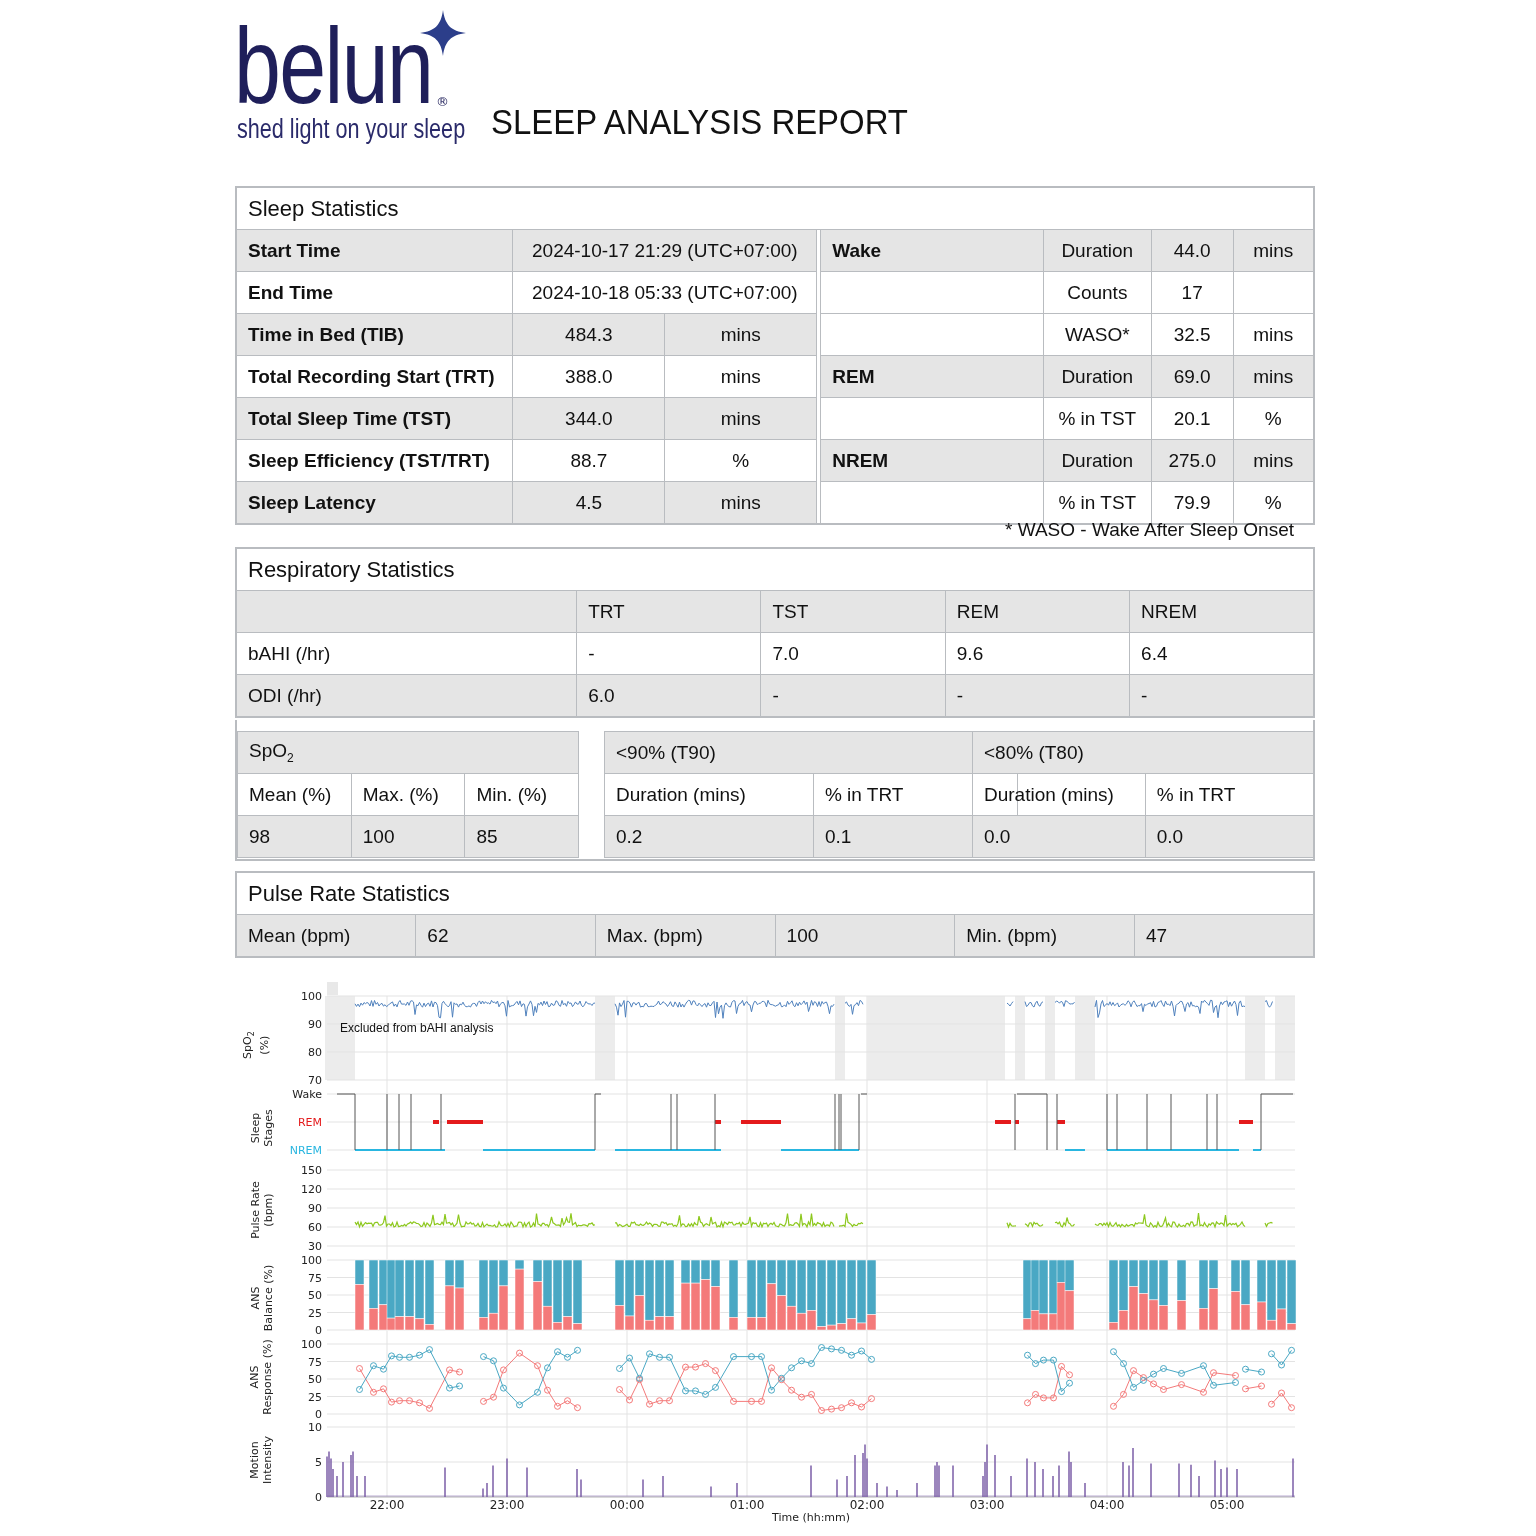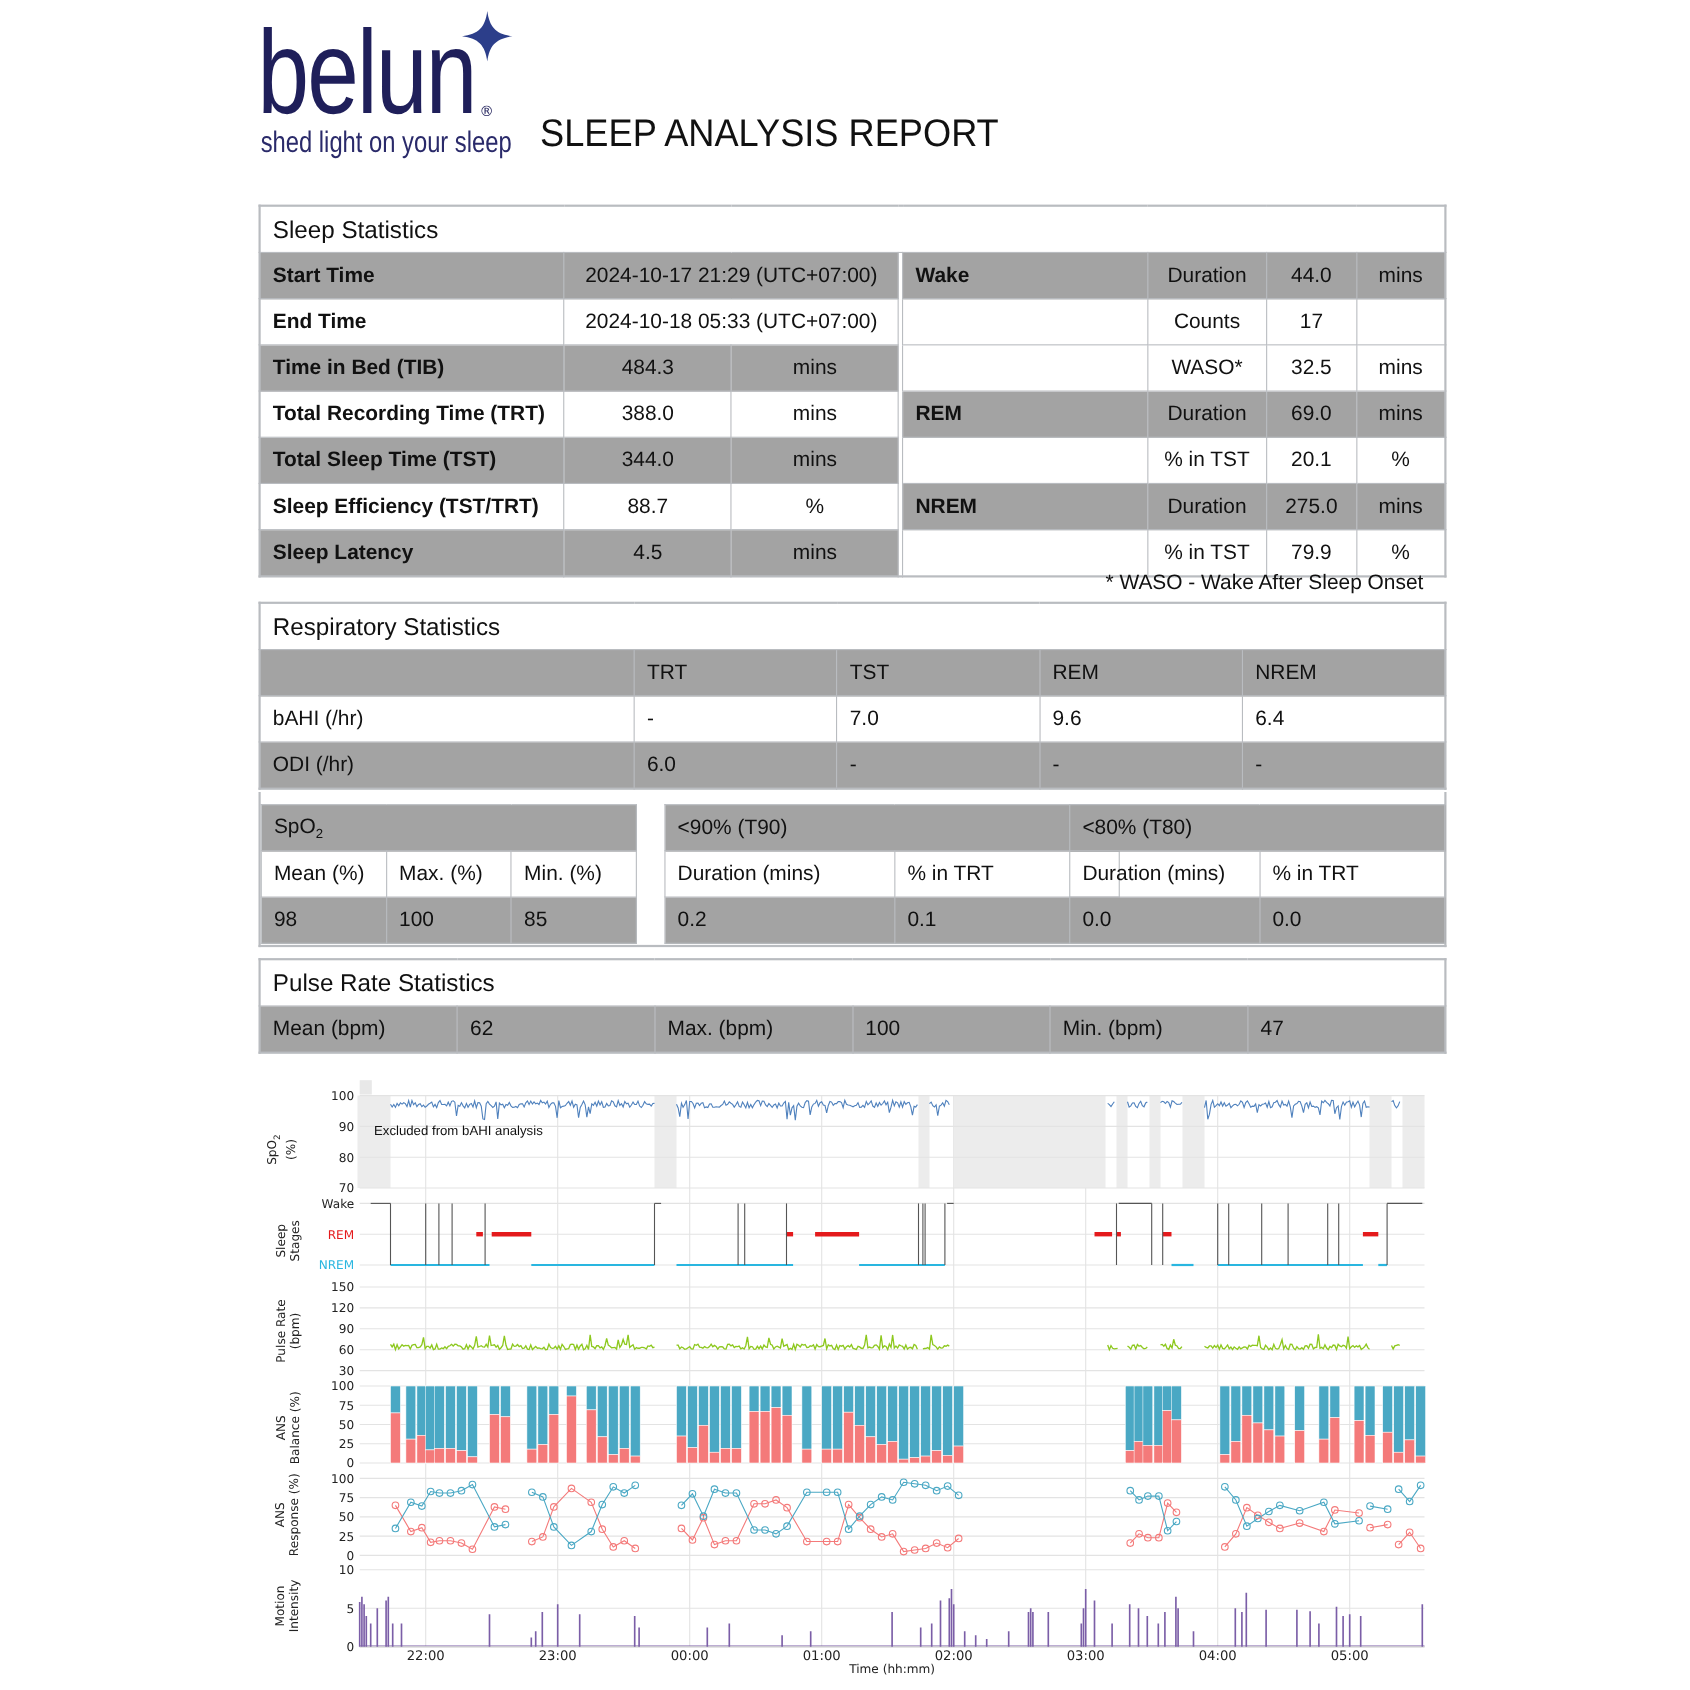--- a/index.html
+++ b/index.html
@@ -8,21 +8,21 @@
   
   .logo-word{left:234px;top:12px;font-family:"Liberation Sans",sans-serif;font-size:108px;line-height:108px;color:#1f1f5a;letter-spacing:-2px;font-weight:normal;transform:scaleX(0.78);transform-origin:left top;}
   .logo-reg{left:436px;top:94px;font-size:13px;color:#1f1f5a;}
   .logo-tag{left:237px;top:114px;font-family:"Liberation Sans",sans-serif;font-size:27px;color:#2a2a6a;transform:scaleX(0.8);transform-origin:left top;white-space:nowrap;}
   .logo-star{left:420px;top:10px;width:46px;height:46px;}
   .report-title{left:491px;top:102px;font-size:35px;font-family:"Liberation Sans",sans-serif;letter-spacing:0px;transform:scaleX(0.94);transform-origin:left top;white-space:nowrap;}
 
   table{border-collapse:collapse;}
   .tbl{position:absolute;border:2px solid #b9bcc0;}
   .tbl td{border:1px solid #b9bcc0;height:41px;padding:0 11px;font-size:19px;white-space:nowrap;font-family:"Liberation Sans",sans-serif;}
-  .blue td,.blue{background:#a3a3a3;}
+  .blue td,.blue{background:#e5e5e5;}
   .bold{font-weight:bold;}
   .r{text-align:center;}
   .c{}
   .section-title{font-size:22px !important;background:#fff;}
   .gap{border-top:none !important;border-bottom:none !important;background:#fff !important;padding:0 !important;}
 
   .footnote{left:1005px;top:519px;font-size:19px;font-family:"Liberation Sans",sans-serif;white-space:nowrap;}
   .axtitle{font-size:11px;font-family:"DejaVu Sans",sans-serif;color:#222;transform:rotate(-90deg);transform-origin:center;text-align:center;white-space:nowrap;line-height:13px;}
   .xlab{font-size:12px;font-family:"DejaVu Sans",sans-serif;color:#222;}
 </style>
@@ -74,21 +74,21 @@
     <td class="bold blue">Time in Bed (TIB)</td>
     <td class="r blue">484.3</td>
     <td class="r blue">mins</td>
     <td class="gap"></td>
     <td class="bold"></td>
     <td class="r">WASO*</td>
     <td class="r">32.5</td>
     <td class="r">mins</td>
   </tr>
   <tr>
-    <td class="bold">Total Recording Time (TRT)</td>
+    <td class="bold">Total Recording Start (TRT)</td>
     <td class="r">388.0</td>
     <td class="r">mins</td>
     <td class="gap"></td>
     <td class="bold blue">REM</td>
     <td class="r blue">Duration</td>
     <td class="r blue">69.0</td>
     <td class="r blue">mins</td>
   </tr>
   <tr>
     <td class="bold blue">Total Sleep Time (TST)</td>

